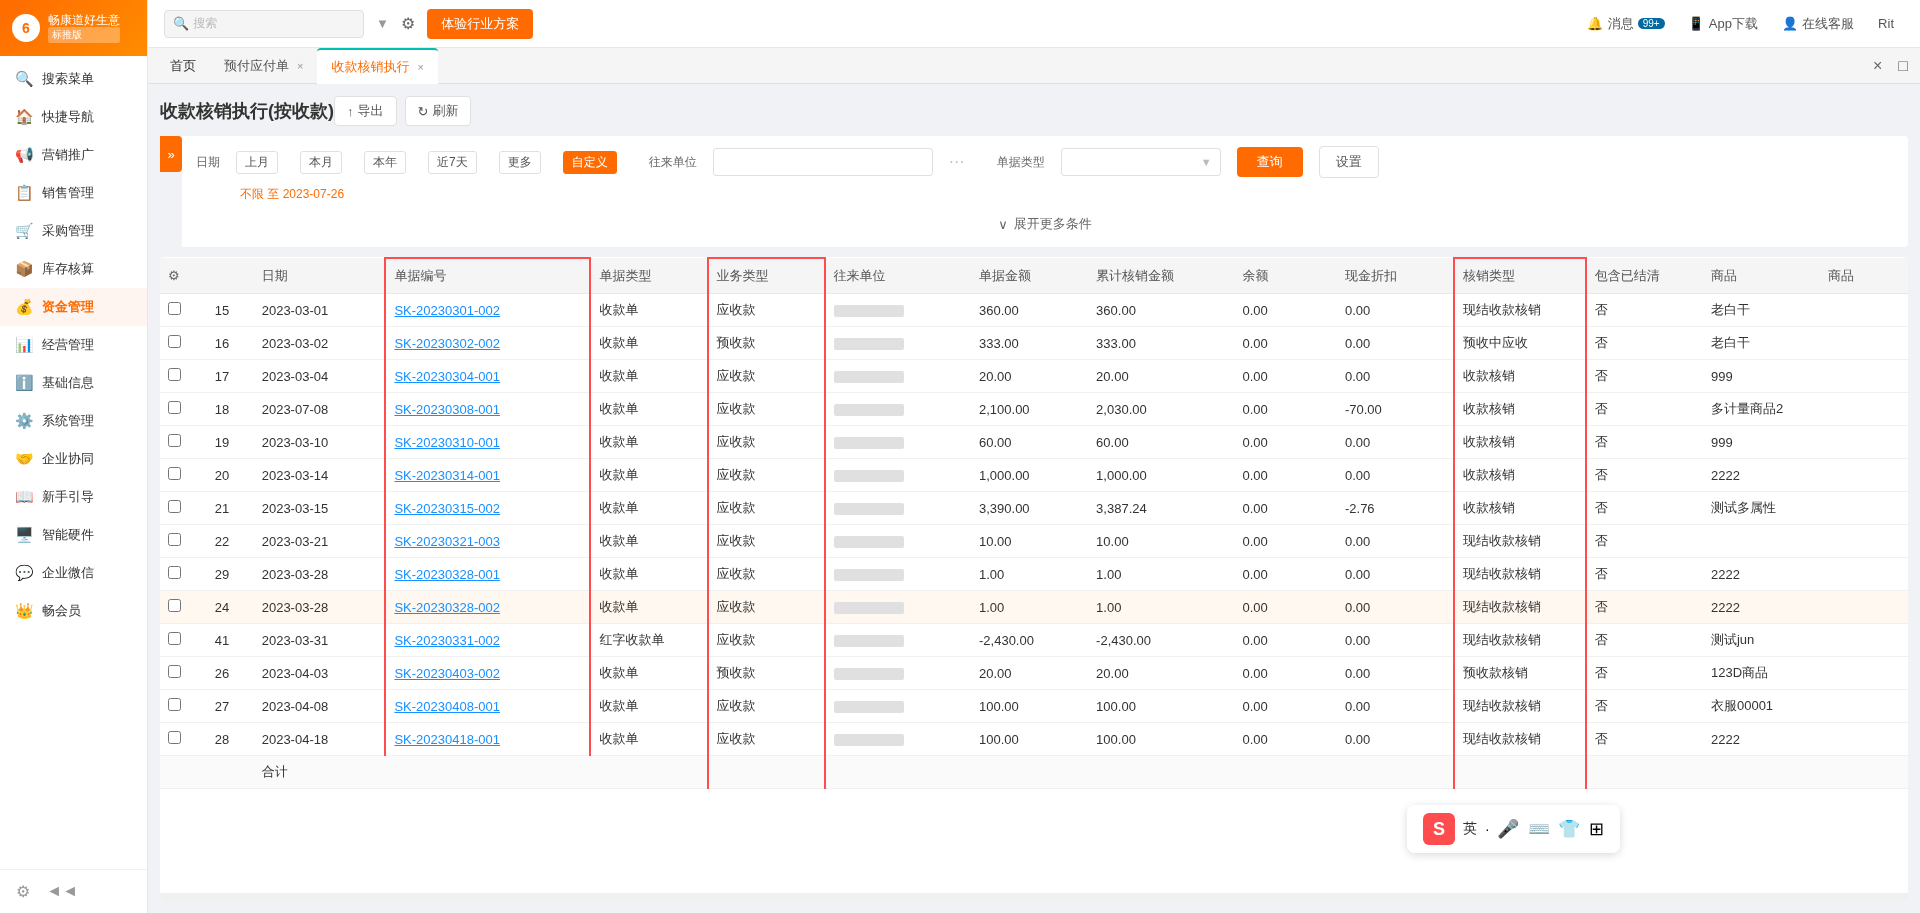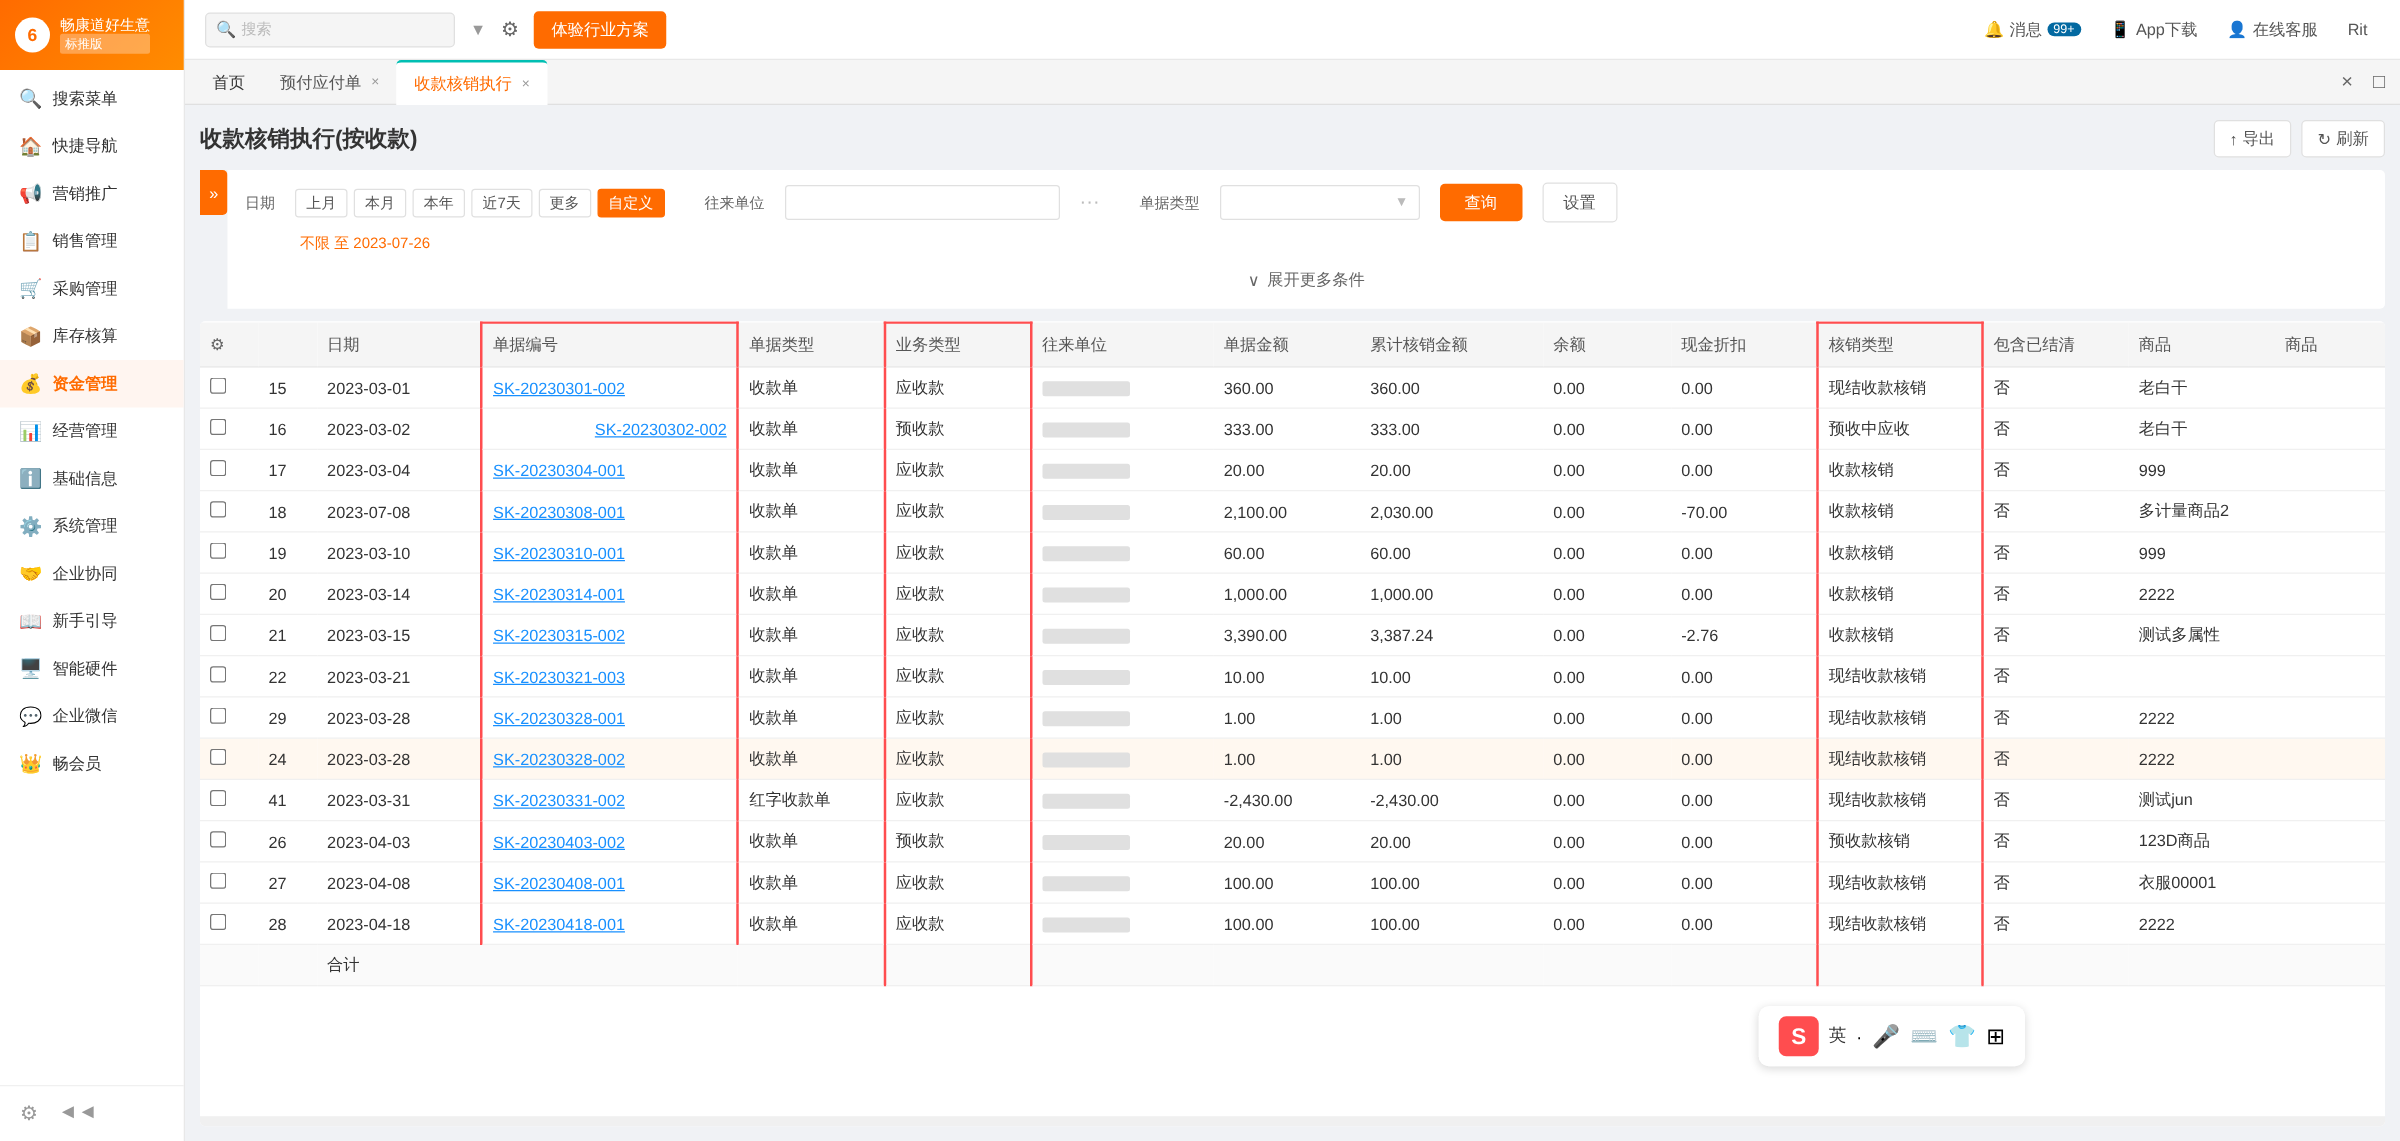--- a/index.html
+++ b/index.html
@@ -141,39 +141,39 @@
     .tabs-actions { margin-left: auto; display: flex; gap: 8px; }
     .tabs-action-btn { cursor: pointer; color: #666; font-size: 16px; padding: 4px; }
 
     
     .page-content { flex: 1; overflow: hidden; display: flex; flex-direction: column; background: #f0f2f5; padding: 12px; gap: 10px; }
 
     
     .page-header {
       display: flex;
       align-items: center;
-      justify-content: space-between;
+      justify-content: flex-start;
     }
     .page-title { font-size: 18px; font-weight: bold; color: #333; }
     .page-header-actions { display: flex; gap: 8px; }
     .btn-export { display: flex; align-items: center; gap: 4px; padding: 5px 12px; border: 1px solid #e0e0e0; border-radius: 4px; background: #fff; cursor: pointer; color: #555; font-size: 12px; }
     .btn-refresh { display: flex; align-items: center; gap: 4px; padding: 5px 12px; border: 1px solid #e0e0e0; border-radius: 4px; background: #fff; cursor: pointer; color: #555; font-size: 12px; }
 
     
     .filter-bar {
       background: #fff;
       border-radius: 4px;
       padding: 10px 14px;
       display: flex;
       flex-direction: column;
       gap: 8px;
     }
     .filter-row { display: flex; align-items: center; gap: 16px; }
     .filter-label { color: #666; font-size: 12px; white-space: nowrap; }
-    .filter-date-btns { display: flex; gap: 5px; }
+    .filter-date-btns { display: flex; gap: 22px; }
     .filter-btn {
       padding: 2px 8px;
       border: 1px solid #e0e0e0;
       border-radius: 3px;
       background: #fff;
       cursor: pointer;
       font-size: 12px;
       color: #555;
     }
     .filter-btn.custom { background: #ff6b00; color: #fff; border-color: #ff6b00; }
@@ -539,21 +539,21 @@
       <td class="">0.00</td>
       <td style="border-left:2px solid #ff4d4f;border-right:2px solid #ff4d4f;">现结收款核销</td>
       <td>否</td>
       <td>老白干</td>
       <td></td>
     </tr>
               <tr>
       <td><input type="checkbox" style=""></td>
       <td>16</td>
       <td>2023-03-02</td>
-      <td style="border-left:2px solid #ff4d4f;border-right:2px solid #ff4d4f;text-align:right;"><a class="link-cell" href="#">SK-20230302-002</a></td>
+      <td style="border-left:2px solid #ff4d4f;border-right:2px solid #ff4d4f;"><a class="link-cell" href="#">SK-20230302-002</a></td>
       <td>收款单</td>
       <td style="border-left:2px solid #ff4d4f;border-right:2px solid #ff4d4f;">预收款</td>
       <td><span style="display:inline-block;width:70px;height:12px;background:#e0e0e0;border-radius:2px;vertical-align:middle;"></span></td>
       <td class="">333.00</td>
       <td class="">333.00</td>
       <td>0.00</td>
       <td class="">0.00</td>
       <td style="border-left:2px solid #ff4d4f;border-right:2px solid #ff4d4f;">预收中应收</td>
       <td>否</td>
       <td>老白干</td>

